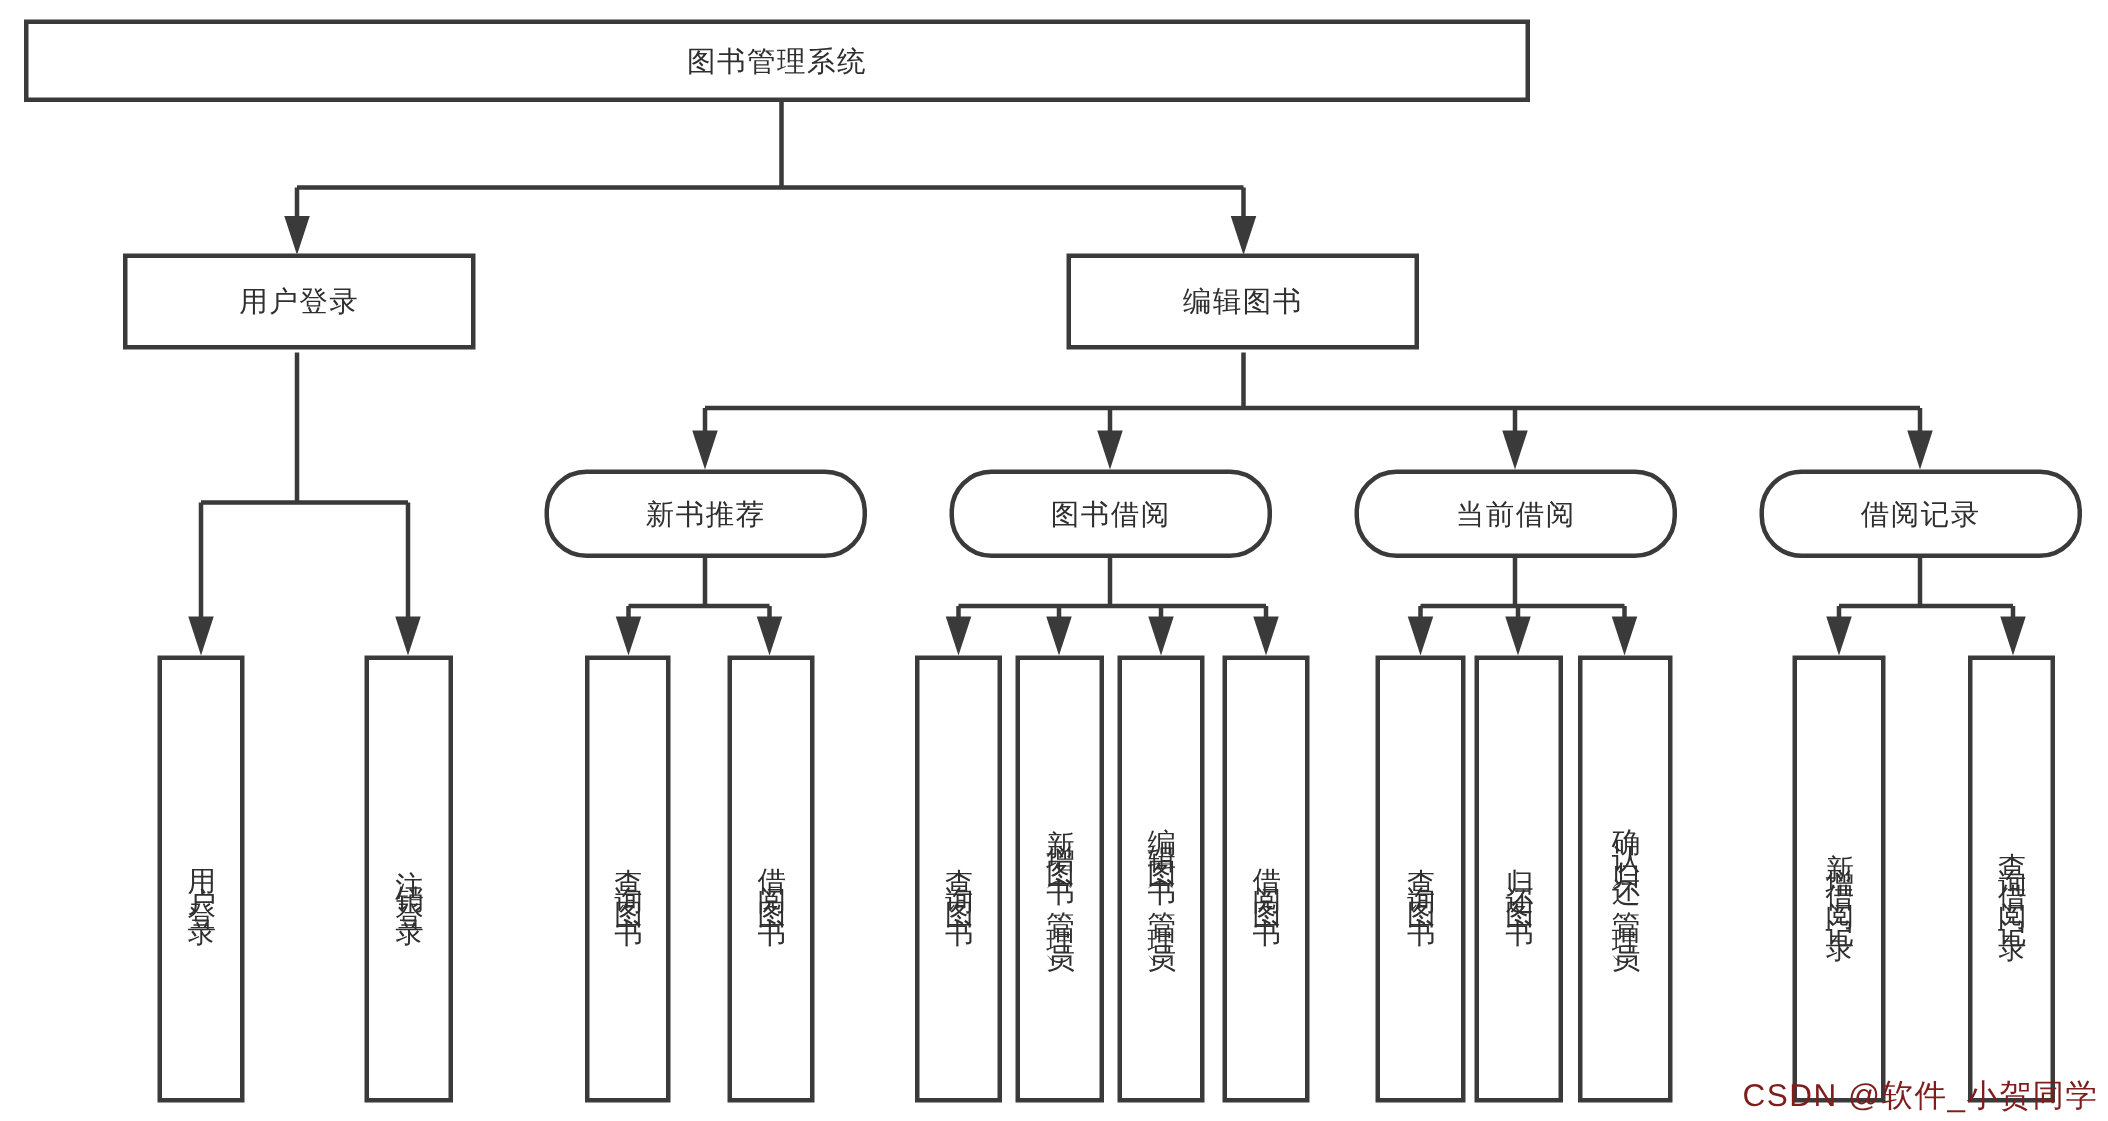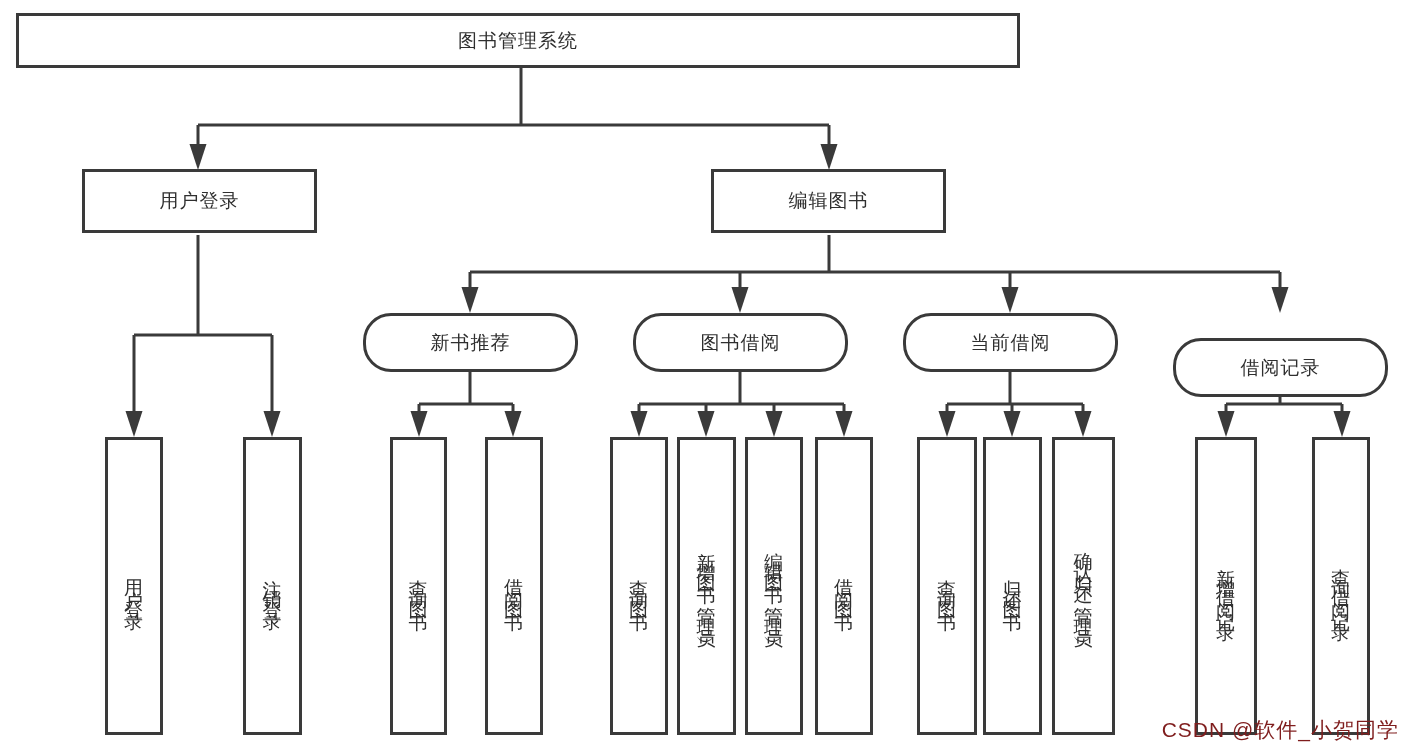--- a/index.html
+++ b/index.html
@@ -41,21 +41,21 @@
   
   .n-root  { left: 16px;   top: 13px;  width: 1004px; height: 55px; }
   
   .n-l2a   { left: 82px;   top: 169px; width: 235px;  height: 64px; }
   .n-l2b   { left: 711px;  top: 169px; width: 235px;  height: 64px; }
   
   .n-l3    { top: 313px; height: 59px; width: 215px; border-radius: 28px; }
   .n-l3a   { left: 363px; }
   .n-l3b   { left: 633px; }
   .n-l3c   { left: 903px; }
-  .n-l3d   { left: 1173px; margin-top: 25px; }
+  .n-l3d   { left: 1173px; }
   
   .leaf    { top: 437px; height: 298px; }
   .lf1  { left: 105px;  width: 58px; }
   .lf2  { left: 243px;  width: 59px; }
   .lf3  { left: 390px;  width: 57px; }
   .lf4  { left: 485px;  width: 58px; }
   .lf5  { left: 610px;  width: 58px; }
   .lf6  { left: 677px;  width: 59px; }
   .lf7  { left: 745px;  width: 58px; }
   .lf8  { left: 815px;  width: 58px; }

